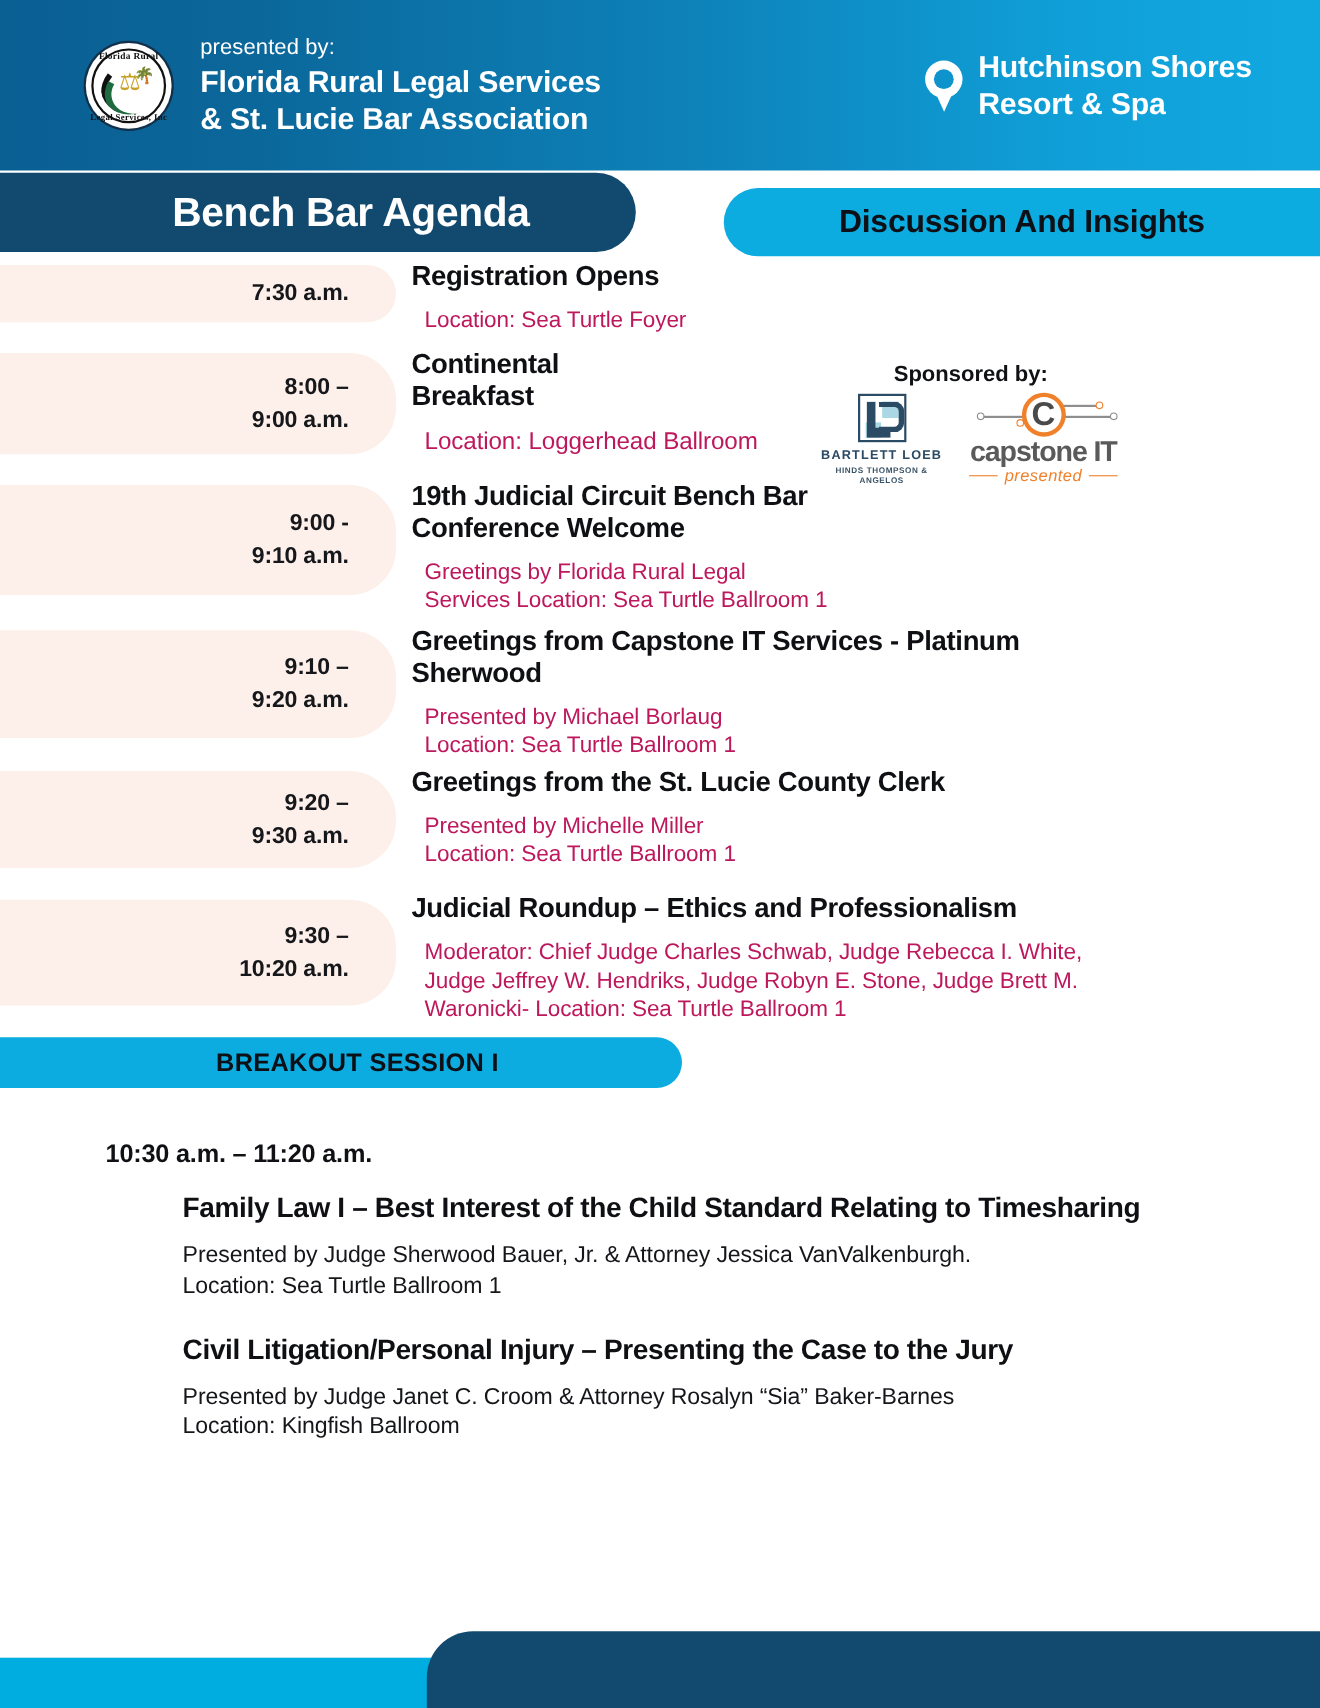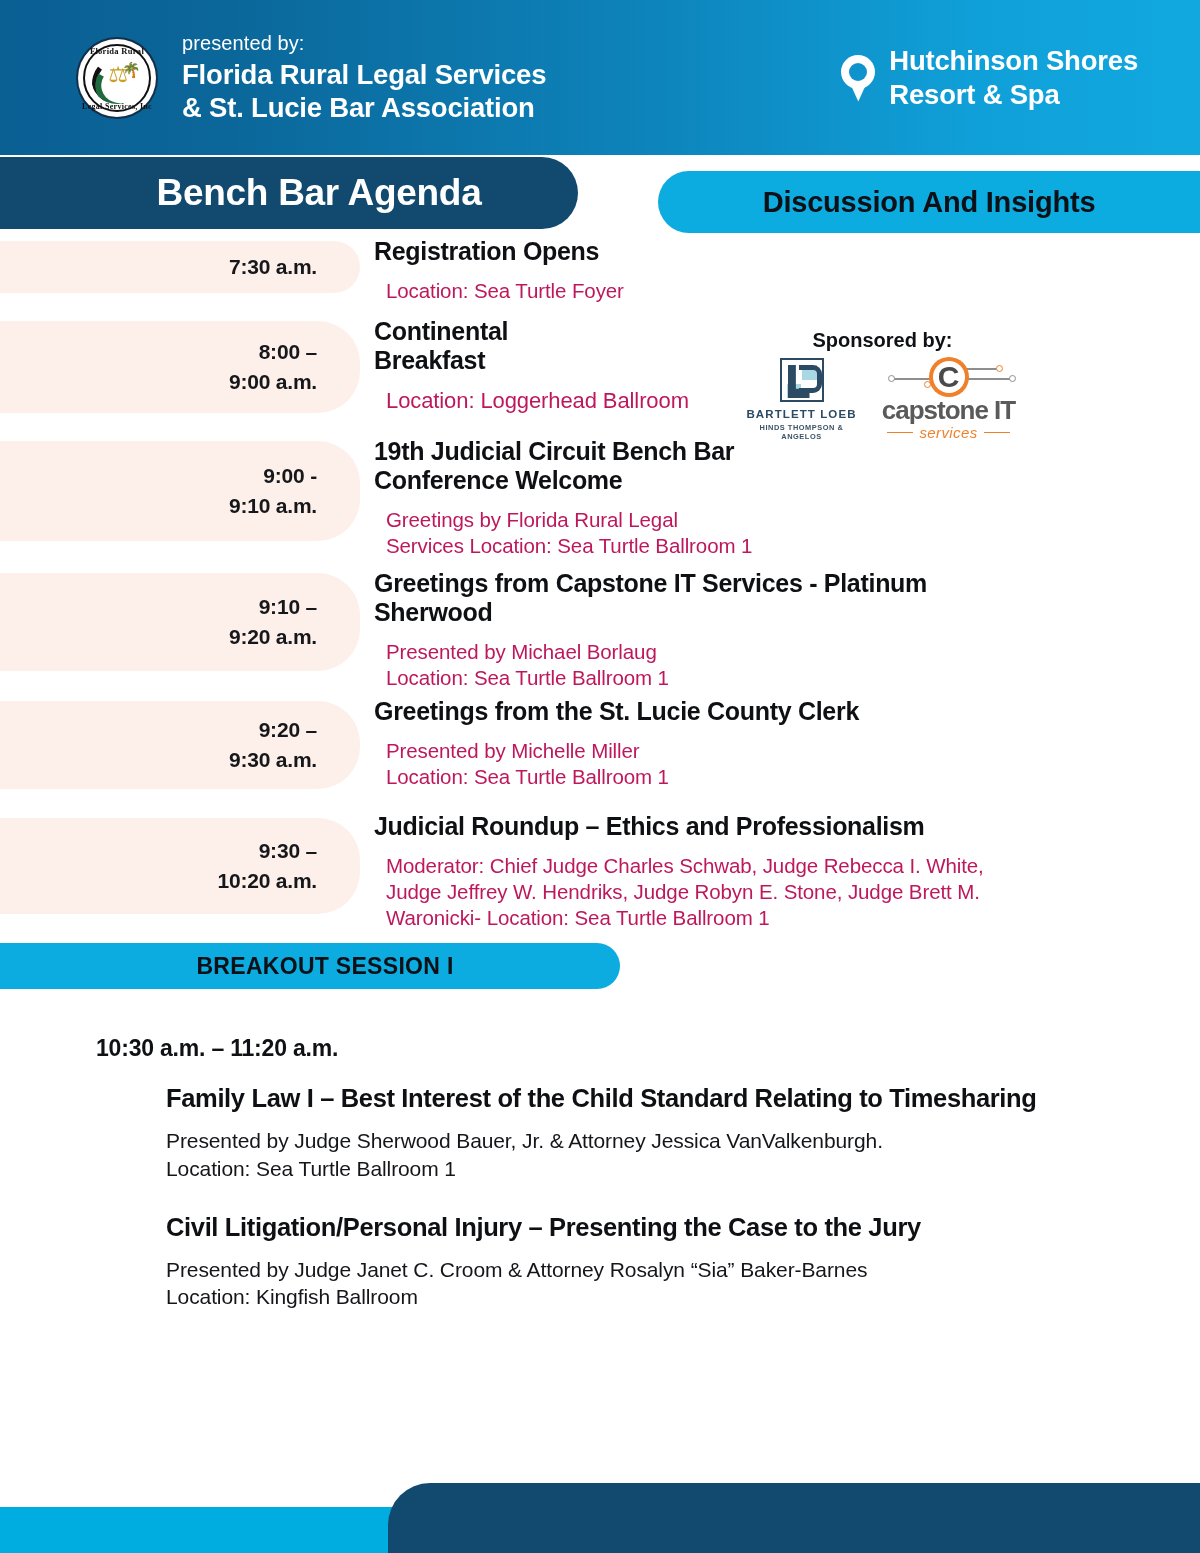--- a/index.html
+++ b/index.html
@@ -335,21 +335,21 @@
               <div class="cap-dot o" style="left:50px;top:25px;"></div>
               <div class="cap-dot o" style="left:122px;top:9px;"></div>
               <div class="cap-dot" style="left:135px;top:19px;"></div>
               <div class="cap-c-outer"></div>
               <div class="cap-c-inner"></div>
               <div class="cap-c-glyph">C</div>
             </div>
             <div class="cap-name">capstone IT</div>
             <div class="cap-svc-row">
               <div class="cap-svc-line"></div>
-              <div class="cap-svc">services</div>
+              <div class="cap-svc">presented</div>
               <div class="cap-svc-line"></div>
             </div>
           </div>
         </div>
       </div>
     </div>
     <div class="arow" style="height: 132px;">
       <div class="pill" style="height: 100px; top: 8px;">
         <div class="time">
           <div>9:00 -</div>

